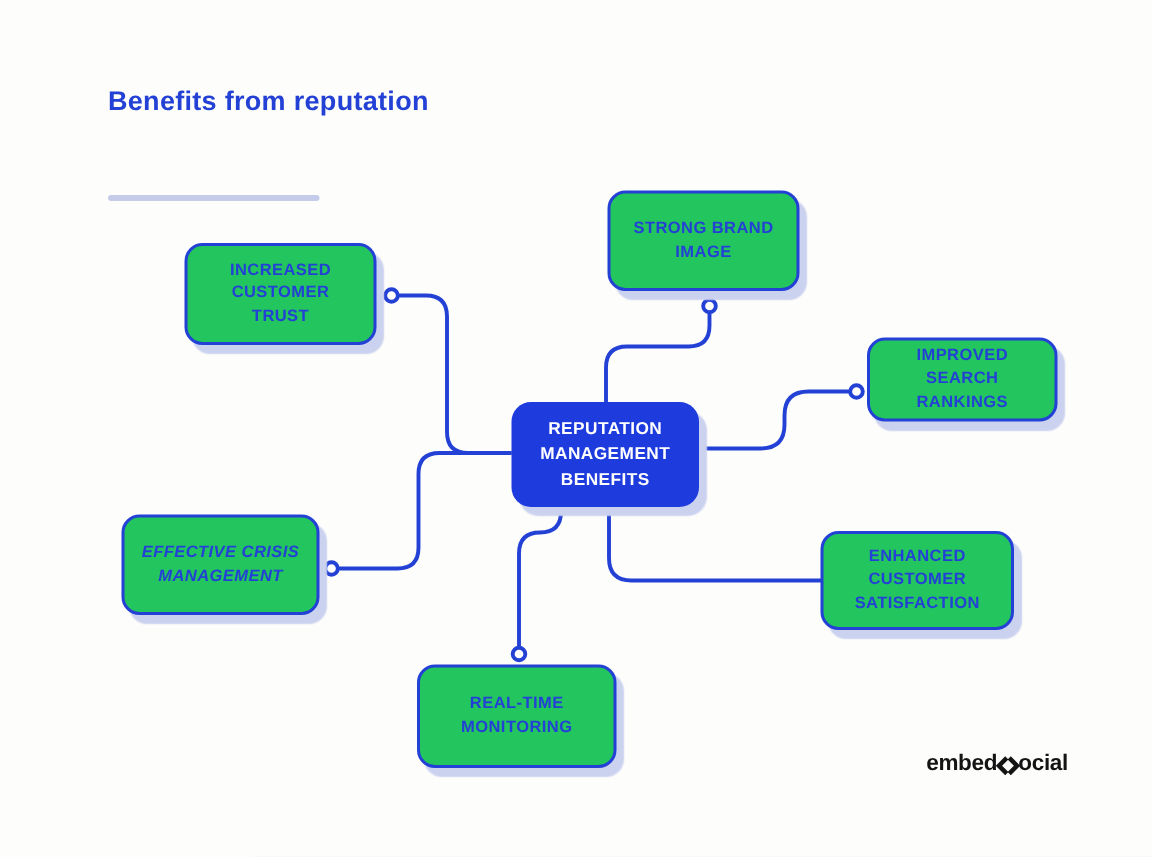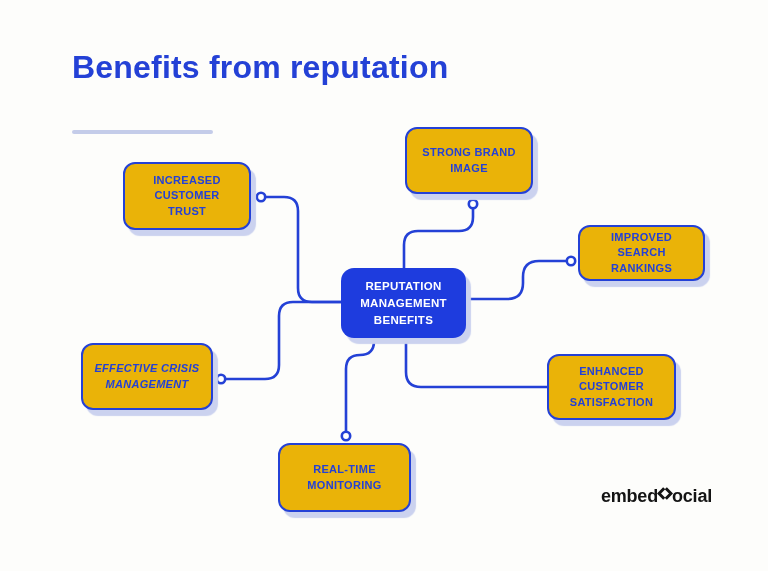--- a/index.html
+++ b/index.html
@@ -14,49 +14,49 @@
   body{font-family:"Liberation Sans", sans-serif; background:#e9e9e9;}
   .canvas{
     position:relative; width:768px; height:571px; background:var(--bg);
     overflow:hidden;
   }
   .wires{position:absolute; left:0; top:0; width:768px; height:571px;}
   .wires path{fill:none; stroke:var(--accent); stroke-width:2.6;}
   .wires circle{fill:#ffffff; stroke:var(--accent); stroke-width:2.6;}
   .title{
     position:absolute; left:72px; top:51px; color:var(--accent);
-    font-size:32px; font-weight:bold; line-height:32px; letter-spacing:0.2px;
+    font-size:18px; font-weight:bold; line-height:32px; letter-spacing:0.2px;
   }
   .title-rule{
     position:absolute; left:72px; top:130px; width:141px; height:4px;
     background:var(--underline); border-radius:2px;
   }
   .node{
     position:absolute; box-sizing:border-box;
-    background:#eab308; border:2.6px solid var(--accent); border-radius:12px;
+    background:#22c55e; border:2.6px solid var(--accent); border-radius:12px;
     box-shadow:5px 6px 1px var(--shadow);
     display:flex; flex-direction:column; align-items:center; justify-content:center;
     color:var(--accent); font-weight:bold; font-size:11px; line-height:15.5px;
     letter-spacing:0.3px; text-align:center;
   }
   .node.center{
     background:var(--center-fill); color:#ffffff; border:none; border-radius:13px;
     font-size:11.5px; line-height:17px;
   }
   .n-increased{left:123px; top:162px; width:128px; height:68px;}
   .n-strong{left:405px; top:127px; width:128px; height:67px;}
   .n-improved{left:578px; top:225px; width:127px; height:56px;}
   .n-enhanced{left:547px; top:354px; width:129px; height:66px;}
   .n-realtime{left:278px; top:443px; width:133px; height:69px;}
   .n-effective{left:81px; top:343px; width:132px; height:67px;font-style:italic;}
   .n-center{left:341px; top:268px; width:125px; height:70px;}
   .logo{
-    position:absolute; right:56px; top:486px; color:var(--logo);
-    font-size:18px; font-weight:bold; letter-spacing:-0.2px;
-    display:flex; align-items:flex-start;
+    position:absolute; right:56px; top:500px; color:var(--logo);
+    font-size:15px; font-weight:bold; letter-spacing:-0.2px;
+    display:flex; align-items:flex-end;
   }
   .logo svg{display:block; margin:1px -1px 0 -1px;}
   .logo svg path{fill:none; stroke:var(--logo); stroke-width:3;}
 </style>
 </head>
 <body>
 
 <div class="canvas">
 
   <svg class="wires" viewBox="0 0 768 571" xmlns="http://www.w3.org/2000/svg">

